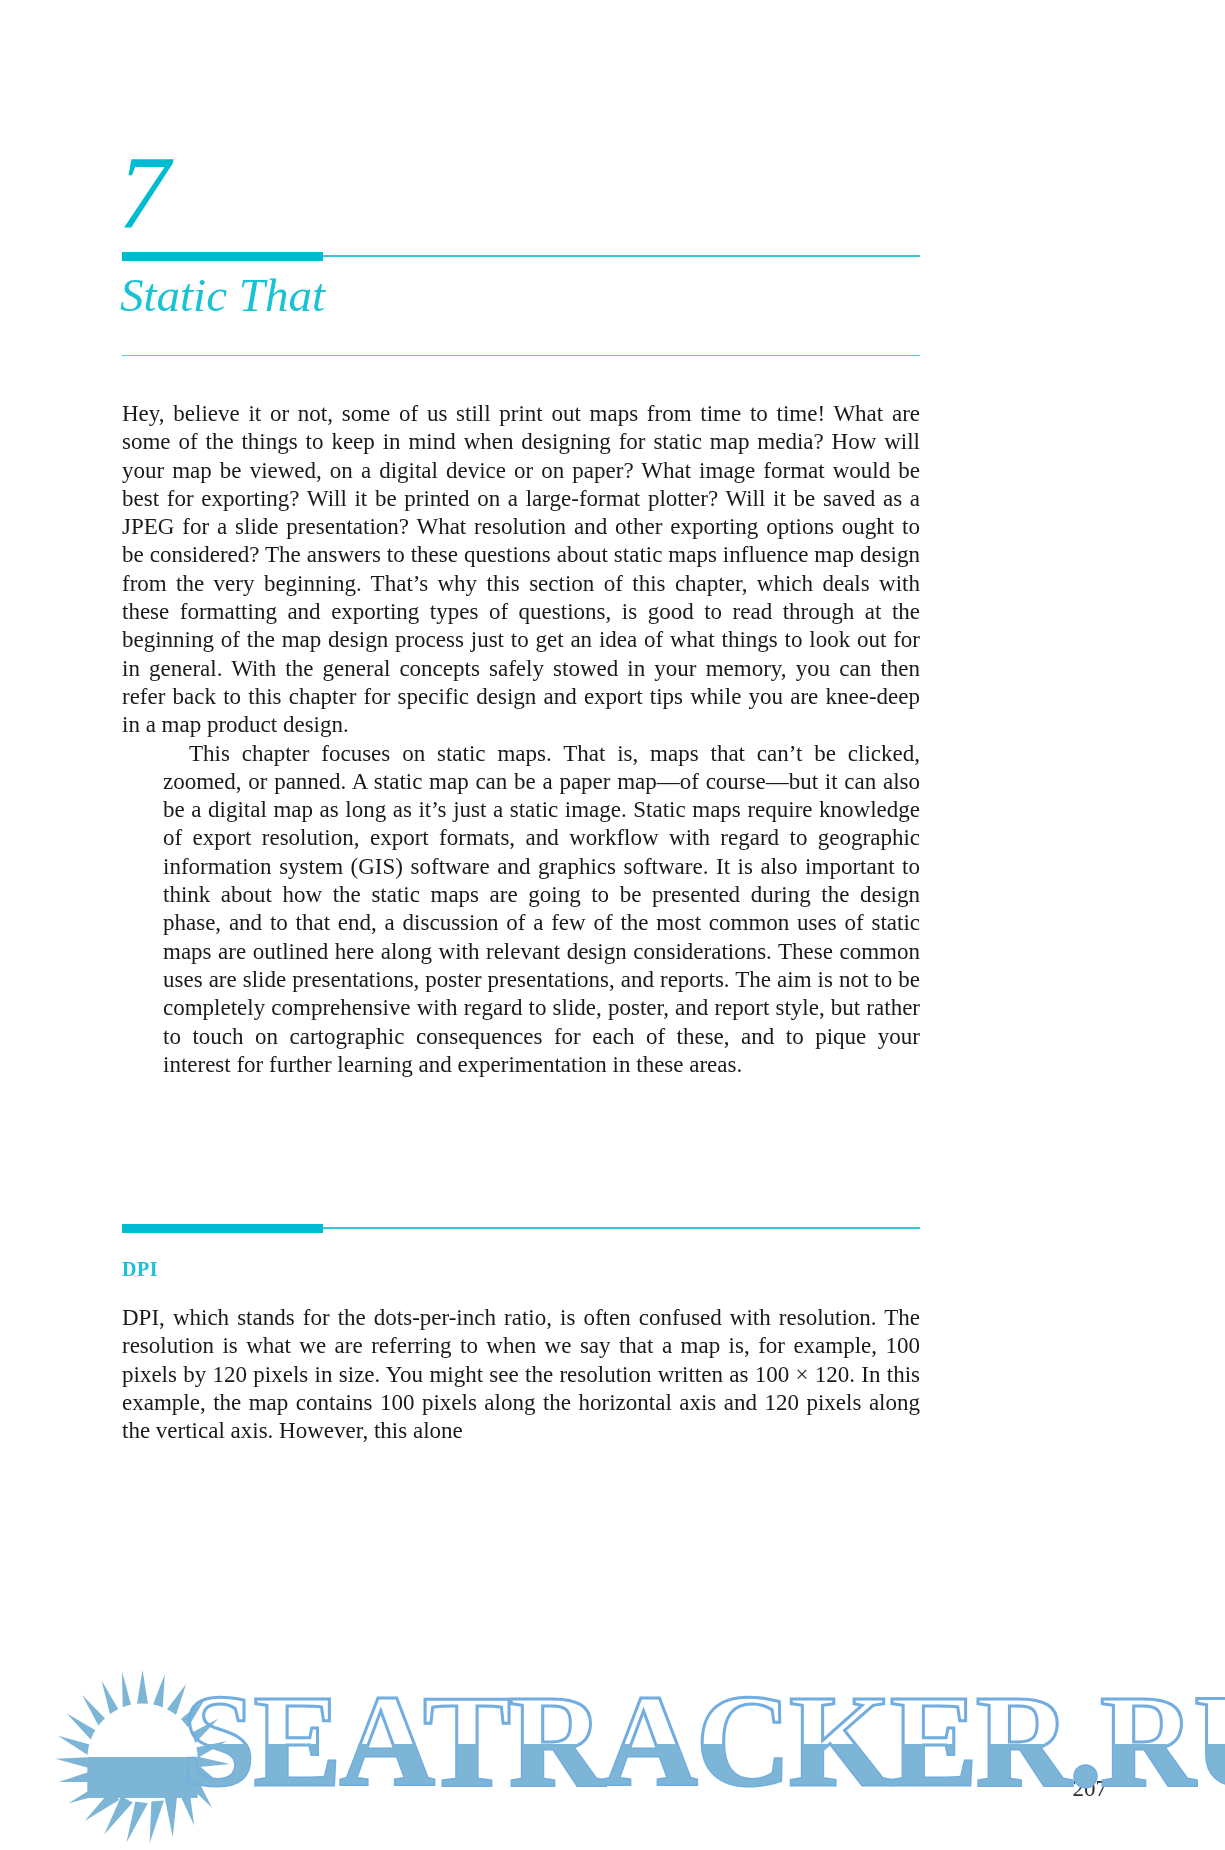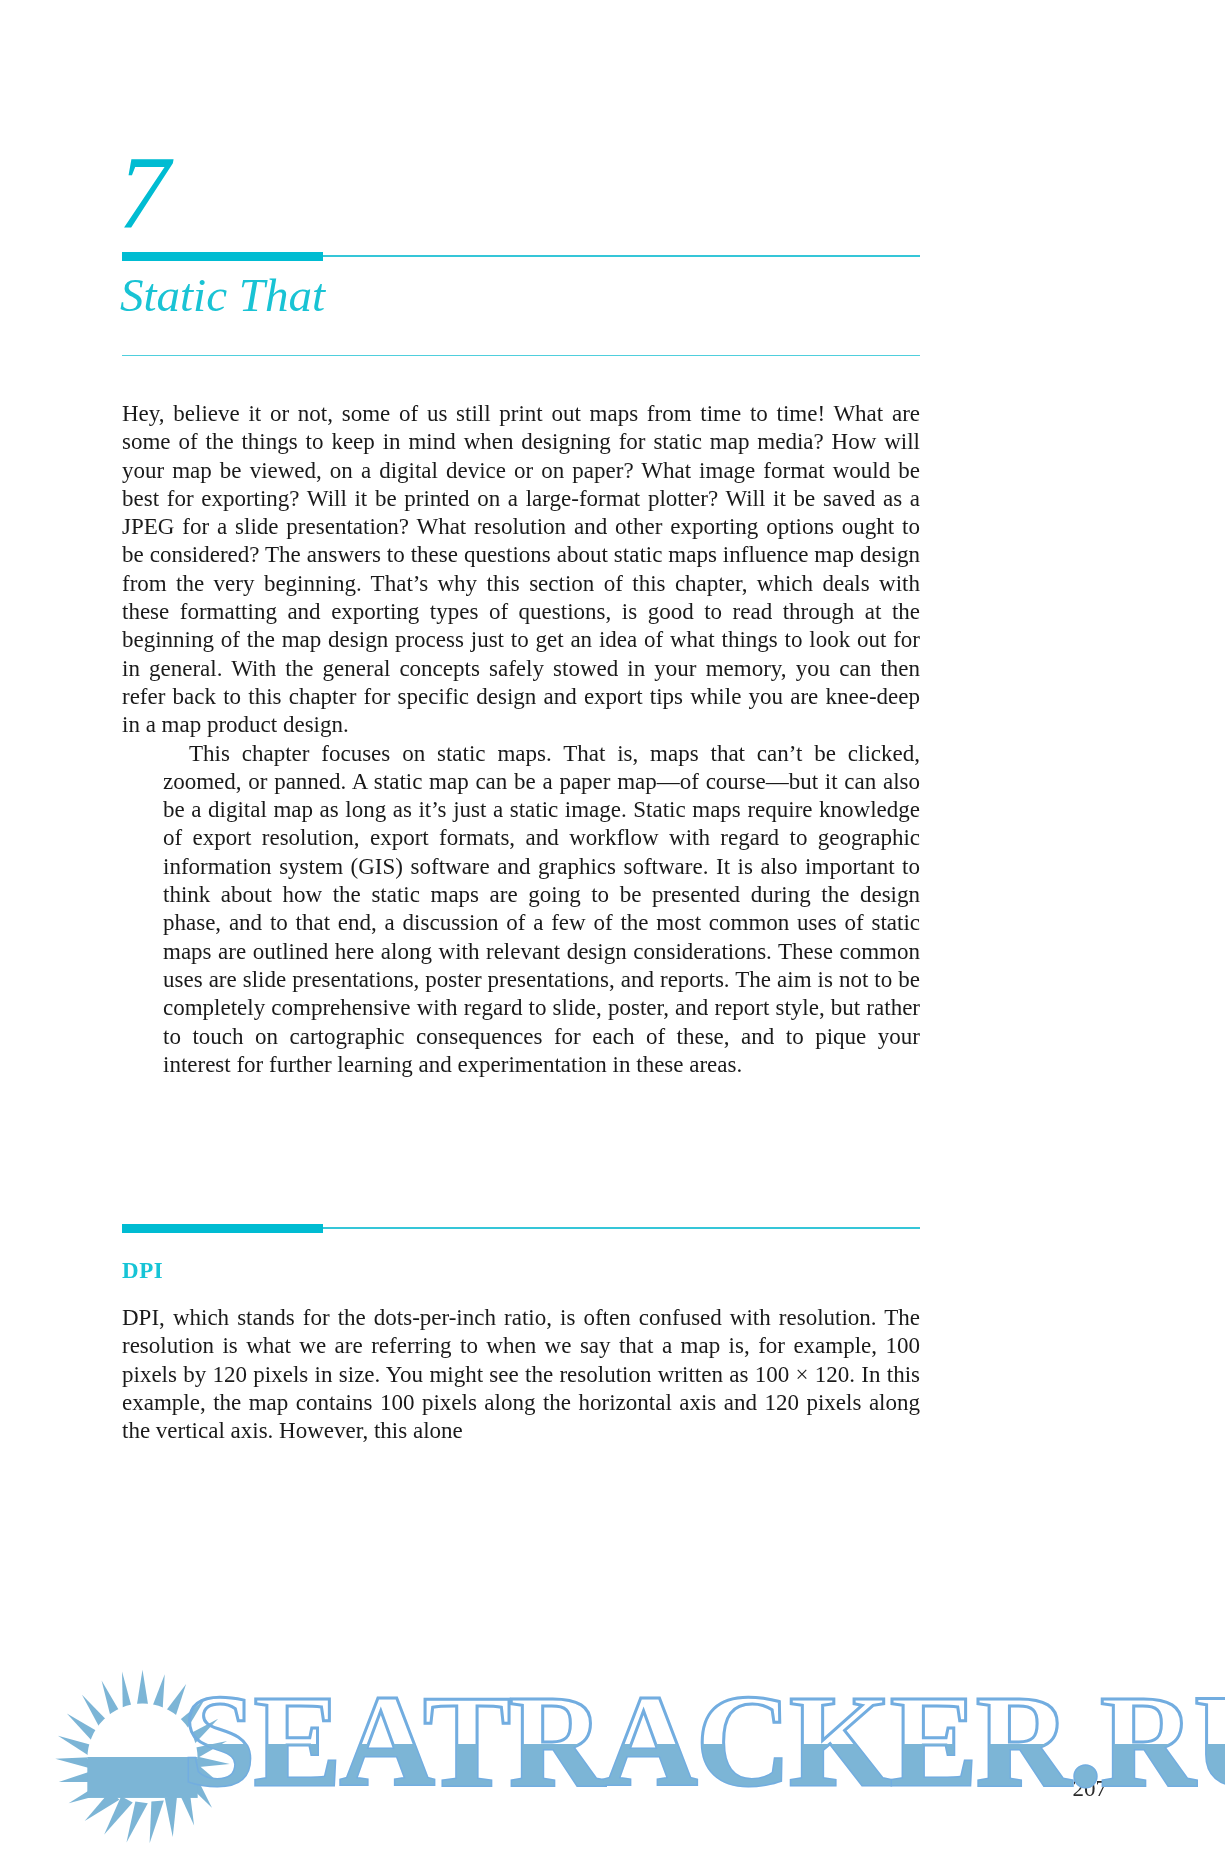--- a/index.html
+++ b/index.html
@@ -103,21 +103,21 @@
     margin-left: 41px;
   }
 
   
   .section-heading {
     position: absolute;
     left: 122px;
     top: 1258px;
     font-family: "Liberation Serif", "DejaVu Serif", serif;
     font-weight: bold;
-    font-size: 23px;
+    font-size: 20px;
     letter-spacing: 0.6px;
     color: #16c4d6;
   }
 
   
   .page-number {
     position: absolute;
     right: 118px;
     top: 1776px;
     font-family: "Liberation Serif", "DejaVu Serif", serif;

